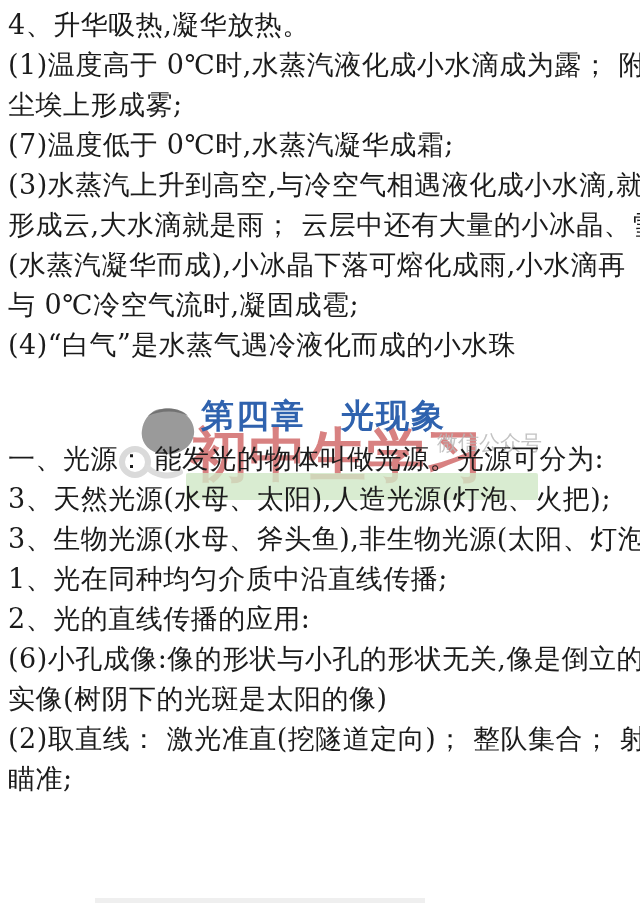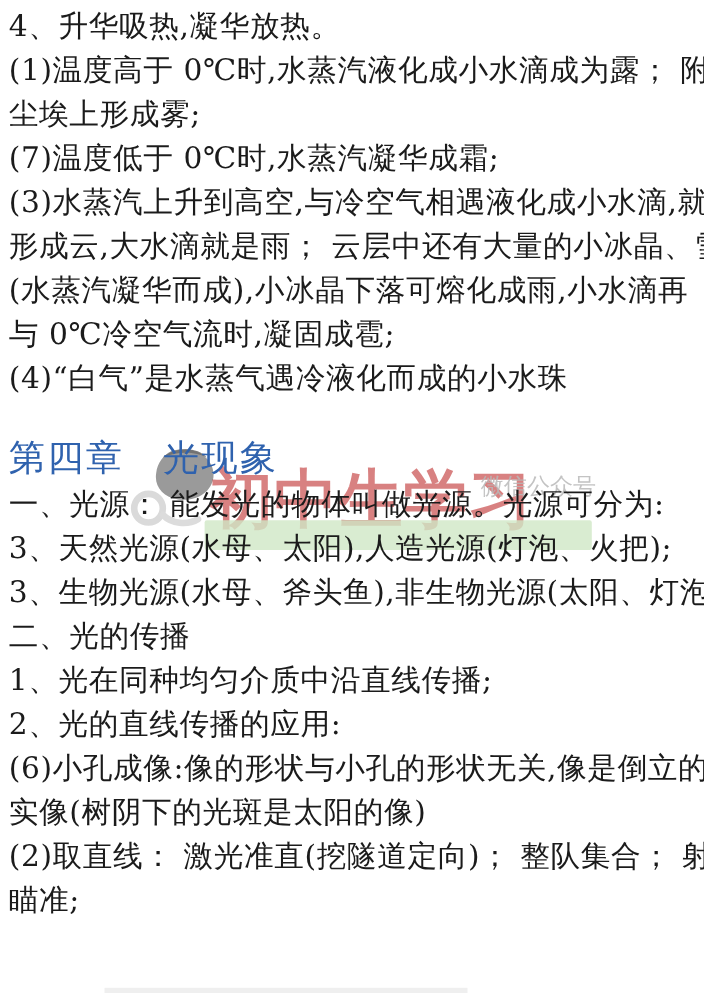--- a/index.html
+++ b/index.html
@@ -37,22 +37,22 @@
   }
   
   .content{position:relative;z-index:1;padding:5px 1px 0 8px;}
   .line{
     font-size:27px;line-height:40px;
     white-space:nowrap;letter-spacing:.5px;
   }
   .bold{font-weight:normal;}
   .chapter{
     font-family:"Liberation Sans","DejaVu Sans",sans-serif;
-    font-weight:normal;font-size:33px;line-height:46px;
-    letter-spacing:2px;
+    font-weight:bold;font-size:33px;line-height:46px;
+    text-align:center;letter-spacing:2px;
     margin-top:28px;
     white-space:nowrap;
   }
 </style>
 </head>
 <body>
 
 <div class="page">
 
   <div class="watermark">
@@ -81,21 +81,20 @@
     <div class="line">(4)“白气”是水蒸气遇冷液化而成的小水珠</div>
 
     <div class="chapter" style="color: rgb(47, 98, 174);">第四章　光现象</div>
 
     <div class="line">
       <span class="bold">一、光源</span><span>： 能发光的物体叫做光源。光源可分为:</span>
     </div>
     <div class="line">3、天然光源(水母、太阳),人造光源(灯泡、火把);</div>
     <div class="line">3、生物光源(水母、斧头鱼),非生物光源(太阳、灯泡)</div>
 
-    <div class="line bold">二、光的传播</div>
     <div class="line">1、光在同种均匀介质中沿直线传播;</div>
     <div class="line">2、光的直线传播的应用:</div>
     <div class="line">(6)小孔成像:像的形状与小孔的形状无关,像是倒立的</div>
     <div class="line">实像(树阴下的光斑是太阳的像)</div>
     <div class="line">(2)取直线： 激光准直(挖隧道定向)； 整队集合； 射击</div>
     <div class="line">瞄准;</div>
 
   </div>
 </div>
 

